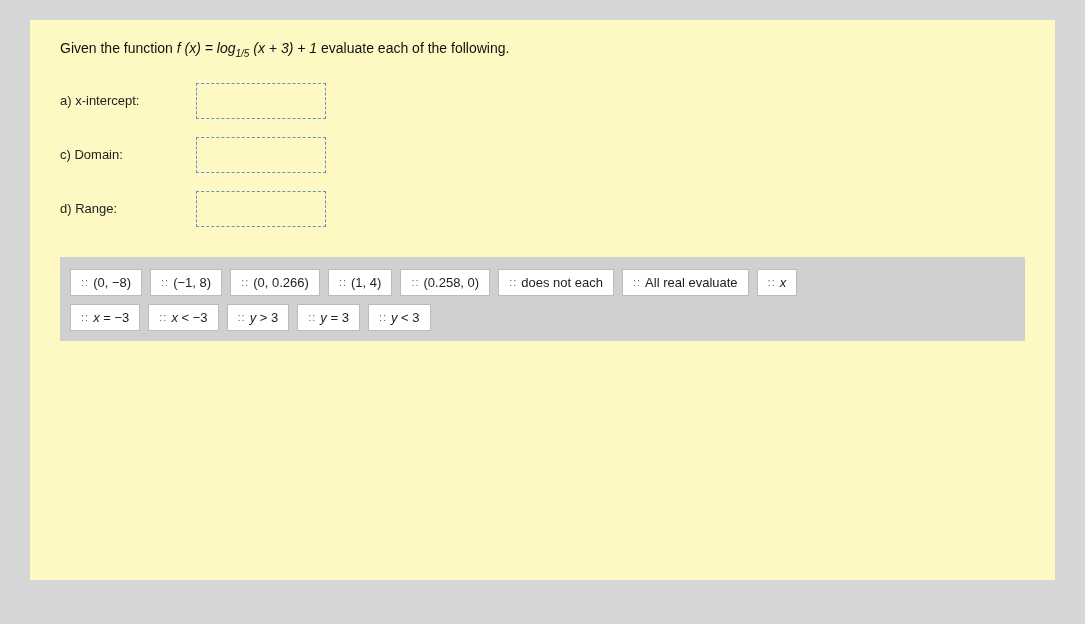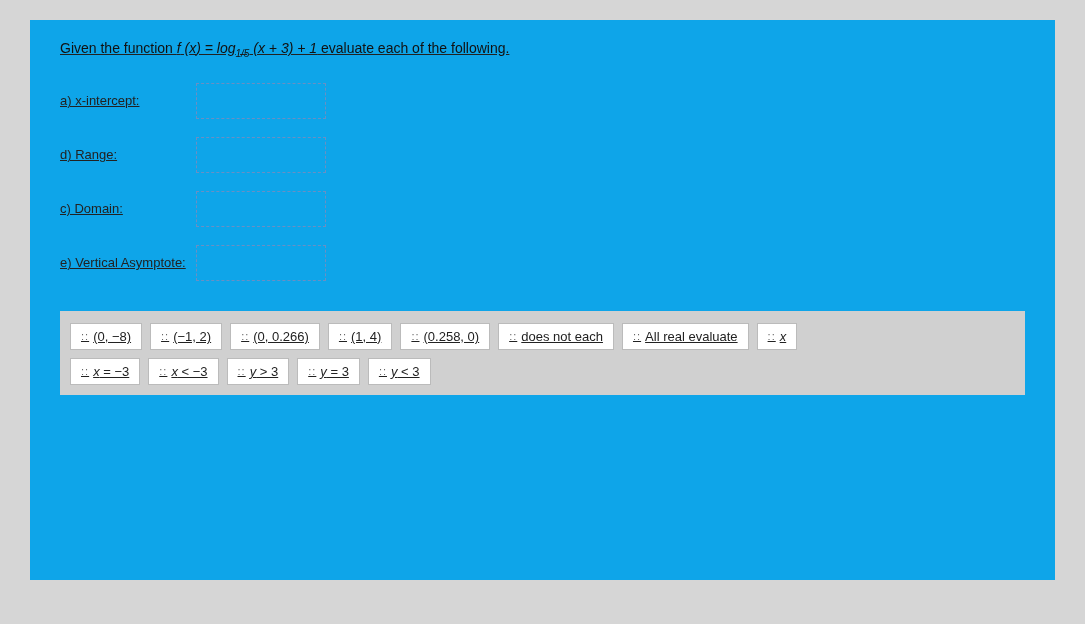--- a/index.html
+++ b/index.html
@@ -6,25 +6,24 @@
     body {
       background: #d6d6d6;
       font-family: Arial, sans-serif;
       font-size: 14px;
       color: #222;
       width: 1085px;
       height: 624px;
       overflow: hidden;
     }
     .main-content {
-      background: #0ea5e9;
+      background: #fef9c3;
       margin: 20px 30px;
       padding: 20px 30px 20px 30px;
       min-height: 560px;
-      text-decoration: underline;
     }
     .problem-title {
       font-size: 14px;
       margin-bottom: 24px;
       color: #111;
     }
     .problem-title .math {
       font-style: italic;
     }
     .part {
@@ -88,43 +87,39 @@
     Given the function <span class="math"><i>f</i> (<i>x</i>) = log<sub>1/5</sub> (<i>x</i> + 3) + 1</span> evaluate each of the following.
   </div>
 
   <div class="part">
     <span class="part-label">a) x-intercept:</span>
     <div class="answer-box"></div>
   </div>
 
 
   <div class="part">
-    <span class="part-label">d) Range:</span>
-    <div class="answer-box"></div>
-  </div>
-
-  <div class="part">
     <span class="part-label">c) Domain:</span>
     <div class="answer-box"></div>
   </div>
 
   <div class="part">
-    <span class="part-label">e) Vertical Asymptote:</span>
+    <span class="part-label">d) Range:</span>
     <div class="answer-box"></div>
   </div>
+
 
   <div class="answer-options">
     <div class="options-row">
       <div class="option-chip">
         <span class="drag-dots">::</span>
         <span>(0, −8)</span>
       </div>
       <div class="option-chip">
         <span class="drag-dots">::</span>
-        <span>(−1, 2)</span>
+        <span>(−1, 8)</span>
       </div>
       <div class="option-chip">
         <span class="drag-dots">::</span>
         <span>(0, 0.266)</span>
       </div>
       <div class="option-chip">
         <span class="drag-dots">::</span>
         <span>(1, 4)</span>
       </div>
       <div class="option-chip">

